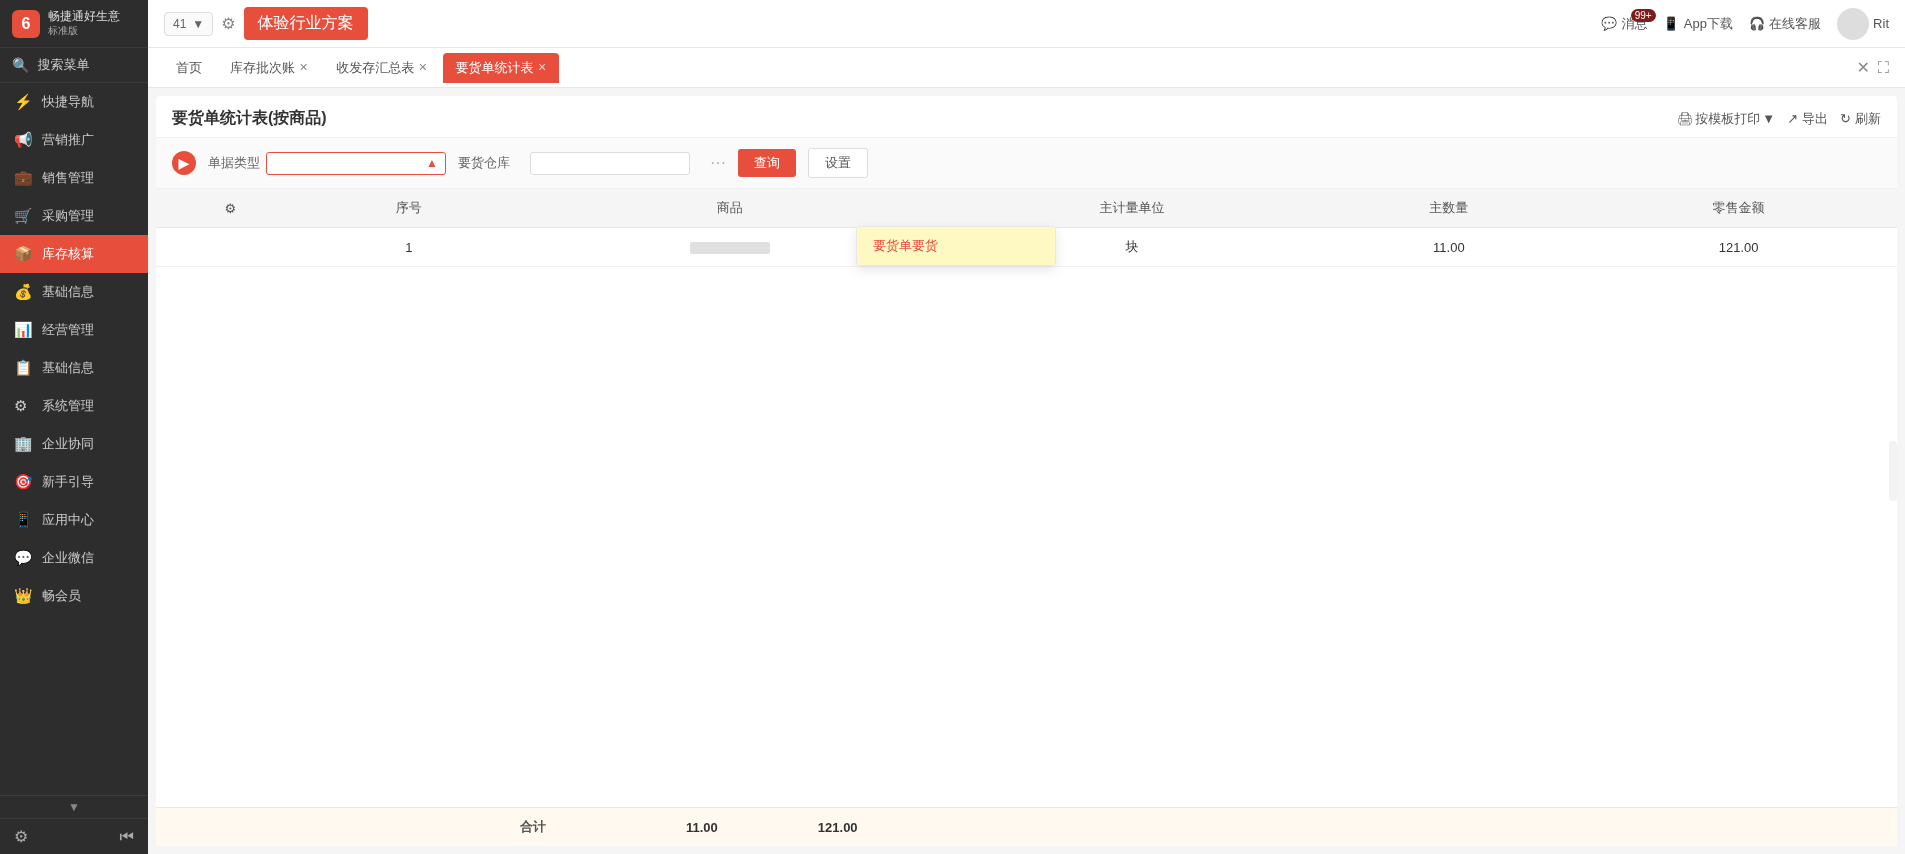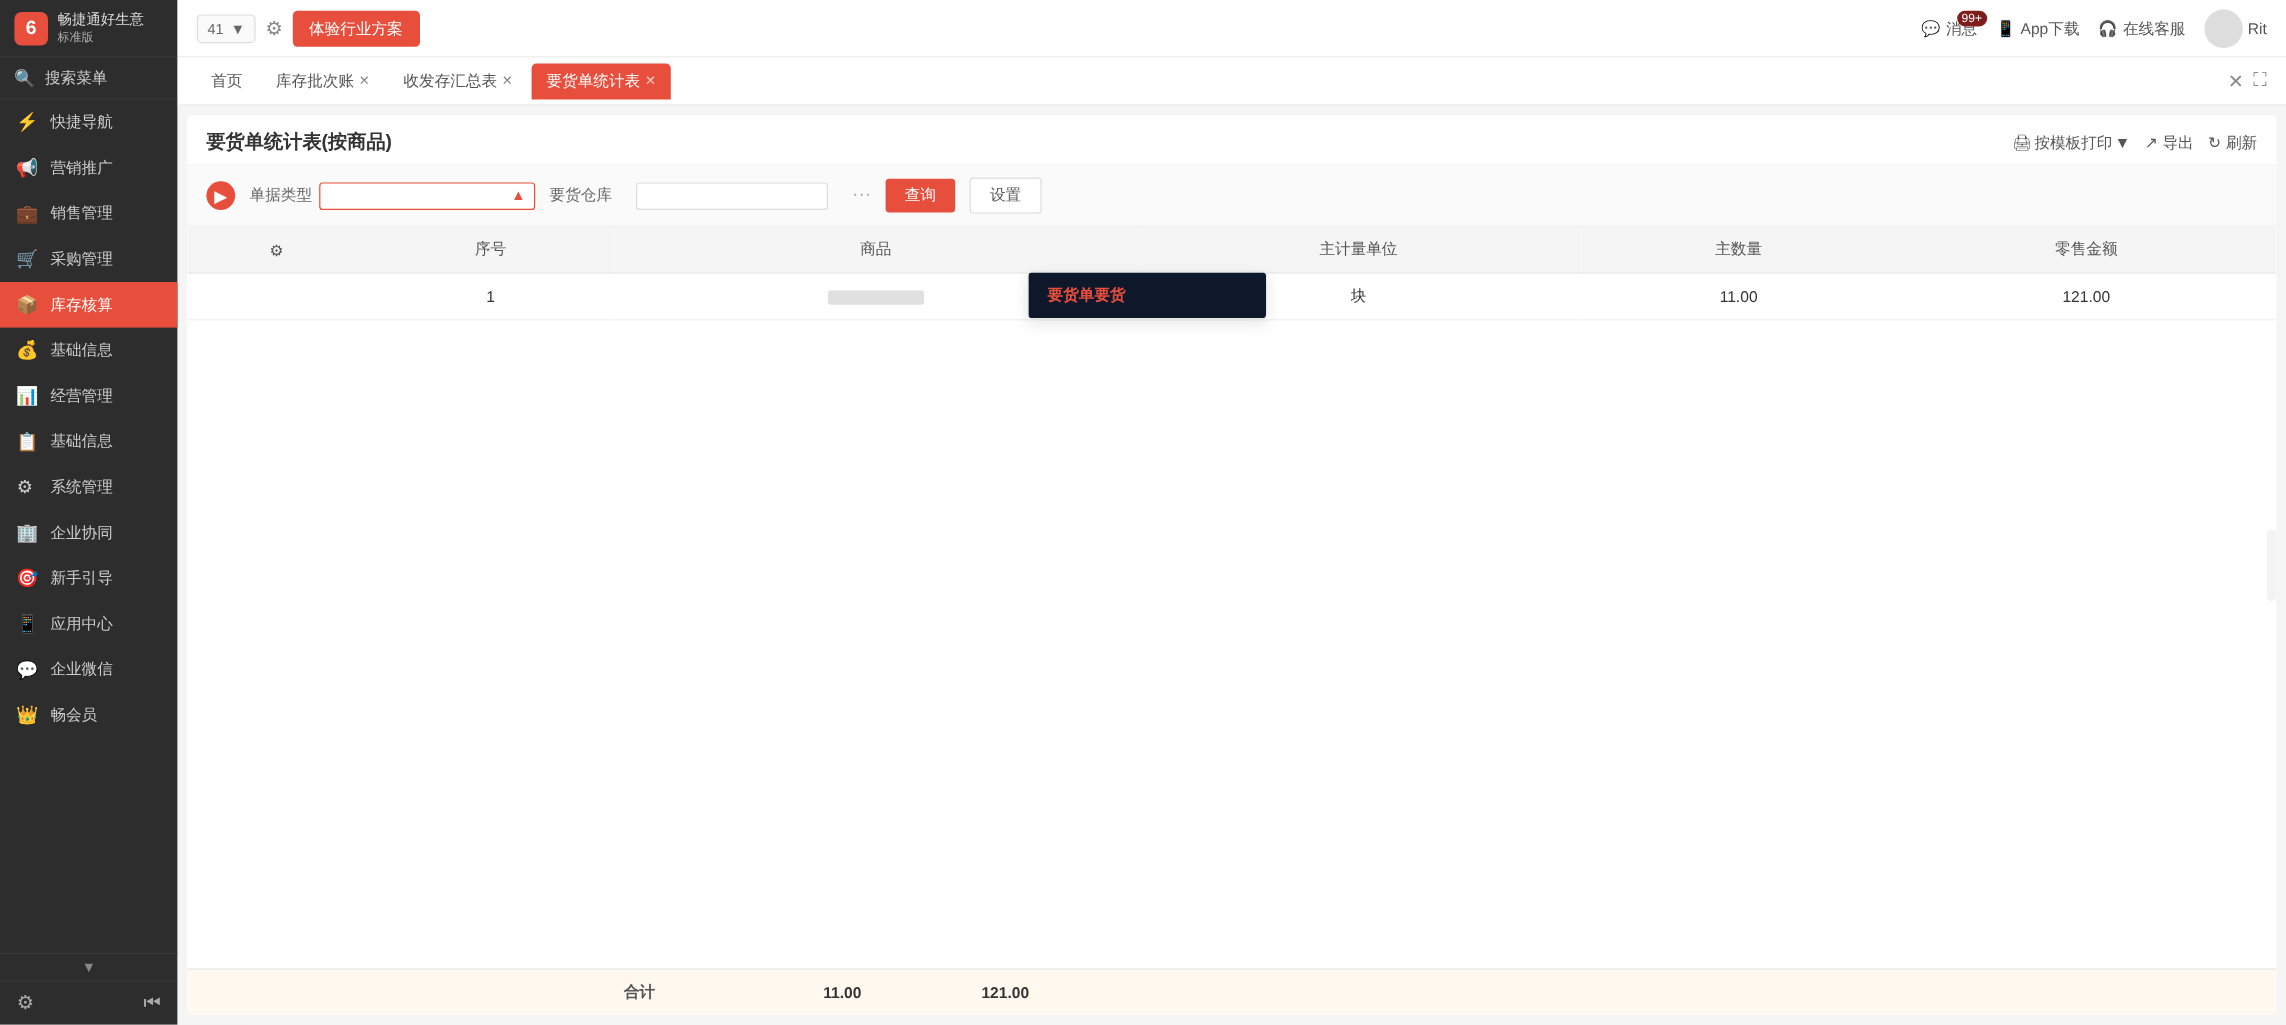--- a/index.html
+++ b/index.html
@@ -122,21 +122,21 @@
       cursor: pointer;
       font-size: 16px;
     }
     .trial-btn {
       background: #e84e3c;
       color: white;
       border: none;
       border-radius: 4px;
       padding: 6px 14px;
       cursor: pointer;
-      font-size: 13px;
+      font-size: 16px;
     }
     .header-right {
       display: flex;
       align-items: center;
       gap: 16px;
     }
     .header-action {
       display: flex;
       align-items: center;
       gap: 4px;
@@ -388,21 +388,21 @@
       z-index: 1000;
       width: 200px;
       overflow: hidden;
     }
     .dropdown-item {
       padding: 10px 16px;
       cursor: pointer;
       font-size: 13px;
       color: #333;
     }
-    .dropdown-item.selected { background: #0f172a; color: #e84e3c; font-weight: bold; }
+    .dropdown-item.selected { background: #fef9c3; color: #e84e3c; }
 
     
     .table-container {
       flex: 1;
       overflow-y: auto;
       position: relative;
     }
     table {
       width: 100%;
       border-collapse: collapse;

